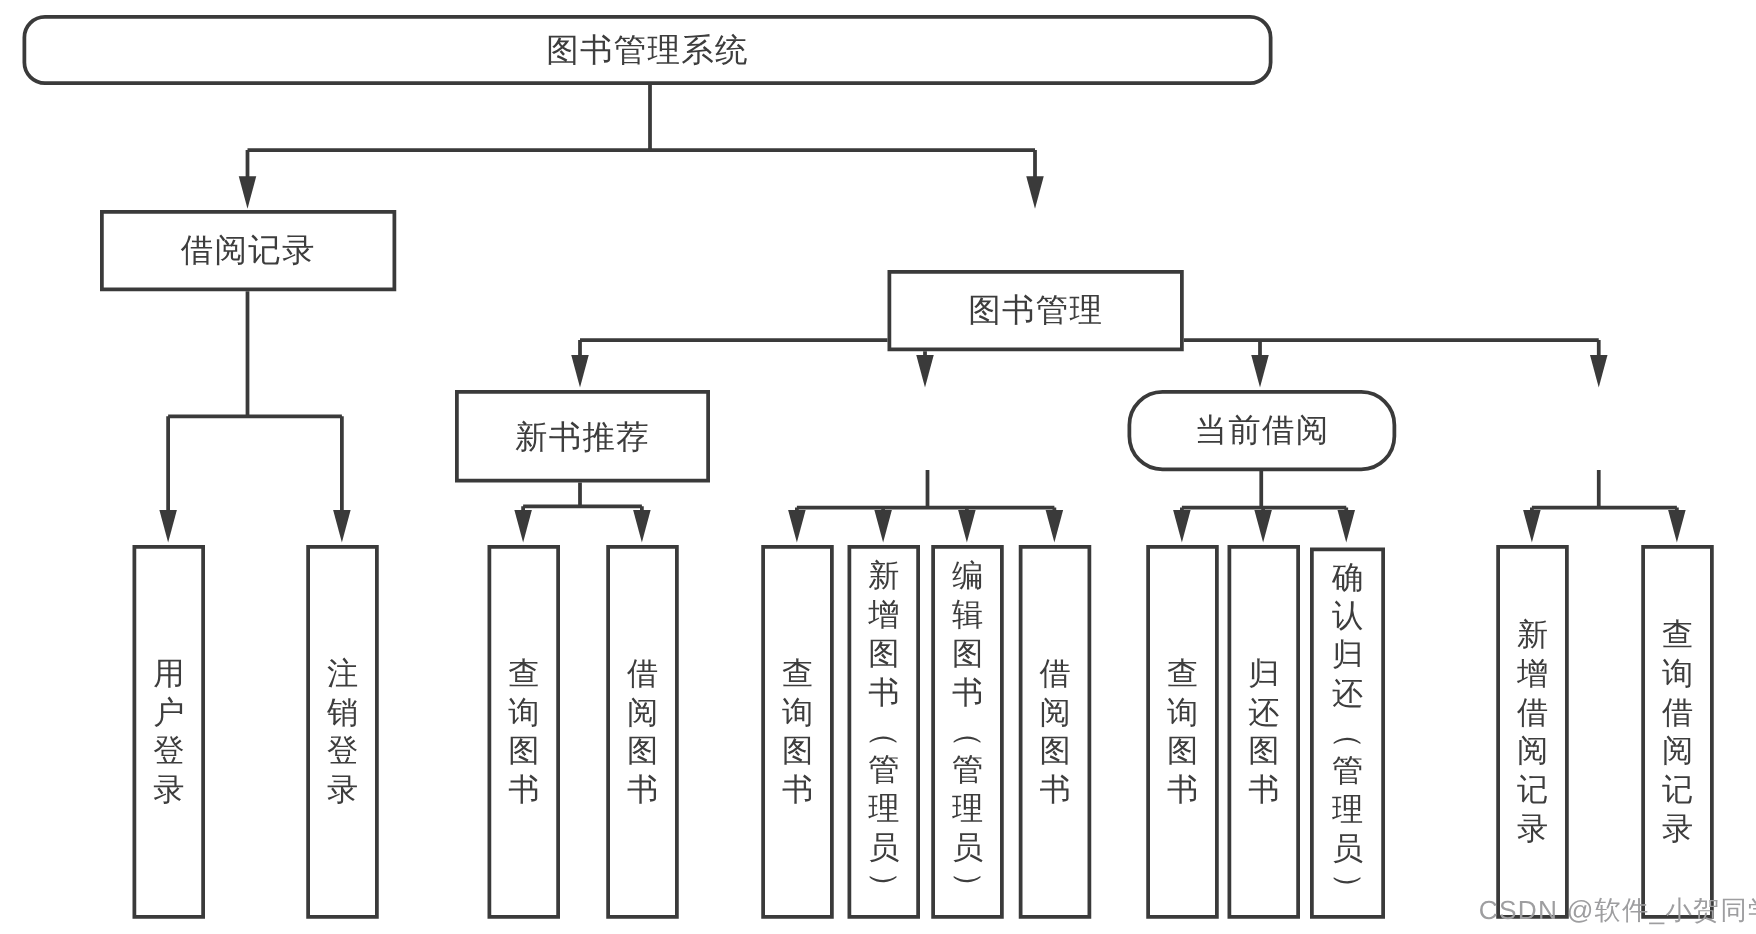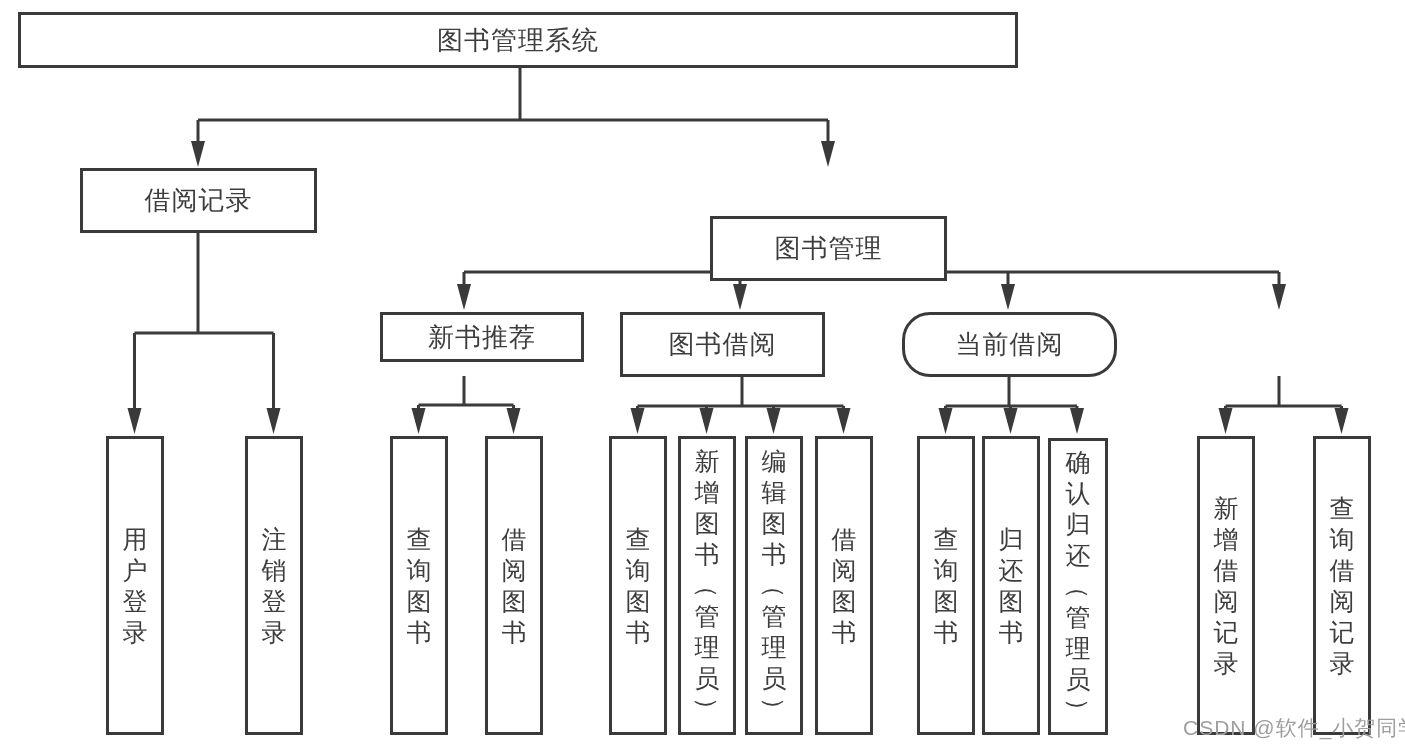--- a/index.html
+++ b/index.html
@@ -72,27 +72,26 @@
       <polygon points="1070,408 1084,408 1077,434"></polygon>
     </g>
 
     <g>
       <path d="M1279 376 V406 M1225.5 406 H1341.5 M1225.5 406 V412 M1341.5 406 V412"></path>
       <polygon points="1218.5,408 1232.5,408 1225.5,434"></polygon>
       <polygon points="1334.5,408 1348.5,408 1341.5,434"></polygon>
     </g>
   </svg>
 
-  <div class="node" style="left:18px;top:12px;width:1000px;height:56px;">图书管理系统</div>
+  <div class="node" style="left:18px;top:12px;width:1000px;height:56px;border-radius:18px;">图书管理系统</div>
 
   <div class="node" style="left:80px;top:168px;width:237px;height:65px;">借阅记录</div>
   <div class="node" style="left:710px;top:168px;width:237px;height:65px;margin-top:48px;">图书管理</div>
 
-  <div class="node" style="left:380px;top:312px;width:204px;height:50px;">新书推荐</div>
-  <div class="node" style="left:620px;top:312px;width:205px;height:65px;">图书借阅</div>
+  <div class="node" style="left:364px;top:312px;width:204px;height:74px;">新书推荐</div>
   <div class="node" style="left:902px;top:312px;width:215px;height:65px;border-radius:28px;">当前借阅</div>
 
   <div class="node leaf" style="left:106px;top:436px;width:58px;height:299px;">
       <span class="vchar">用</span>
       <span class="vchar">户</span>
       <span class="vchar">登</span>
       <span class="vchar">录</span>
     </div>
   <div class="node leaf" style="left:245px;top:436px;width:58px;height:299px;">
       <span class="vchar">注</span>

